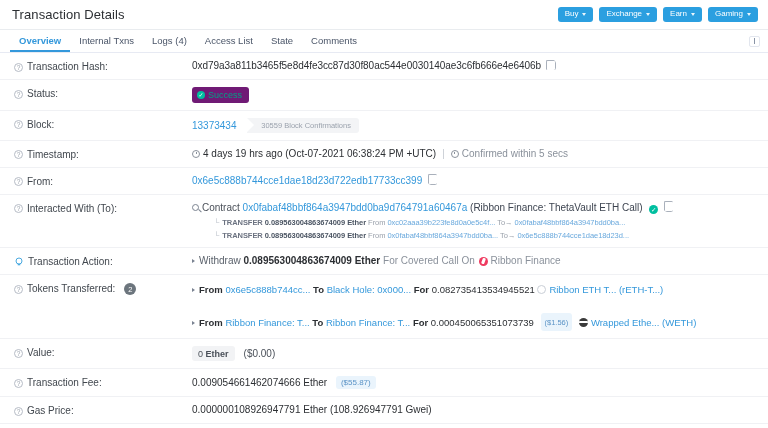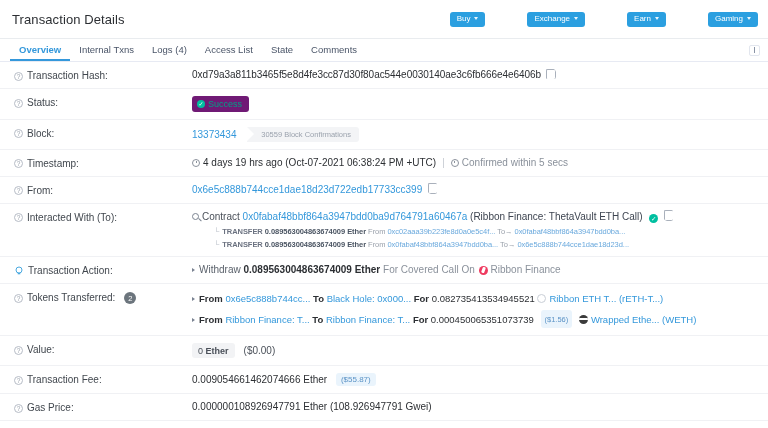--- a/index.html
+++ b/index.html
@@ -9,21 +9,21 @@
     background: #ffffff;
     font-family: "Liberation Sans", sans-serif;
     font-size: 11px;
     color: #21325b;
     overflow: hidden;
   }
   .page { width: 768px; height: 428px; position: relative; background: #fff; }
 
   
   .topbar {
-    height: 39px;
+    height: 30px;
     display: flex; align-items: center;
     padding: 0 10px 0 12px;
     border-bottom: 1px solid #e9ecef;
     background: #fff;
     text-align: center;
   }
   .page-title {
     font-size: 13px;
     color: #2c2f33;
     font-weight: 400;
@@ -33,21 +33,20 @@
   .pill-btn {
     background: #2b9fe0;
     color: #fff;
     font-size: 8px;
     border-radius: 3px;
     padding: 3px 7px 4px 7px;
     display: flex; align-items: center; gap: 4px;
     line-height: 1;
     white-space: nowrap;
     cursor: pointer;
-    margin-left: 36px;
   }
   .caret {
     width: 0; height: 0;
     border-left: 2.5px solid transparent;
     border-right: 2.5px solid transparent;
     border-top: 3px solid #ffffff;
     opacity: .9;
   }
 
   
@@ -258,21 +257,21 @@
   }
 
   
   .count-badge {
     display: inline-flex; align-items: center; justify-content: center;
     min-width: 12px; height: 12px; padding: 0 3px;
     border-radius: 6px; background: #6c757d; color: #fff;
     font-size: 7.5px; margin-left: 5px; vertical-align: 1px;
   }
   .tok-row { white-space: nowrap; font-size: 9.5px; line-height: 15px; }
-  .tok-row + .tok-row { margin-top: 4px; }
+  .tok-row + .tok-row { margin-top: 16px; }
   .tok-row b { font-weight: 700; color: #2c2f33; }
   .usd-chip {
     display: inline-block; background: #eaf4fc; color: #5b93c6;
     font-size: 7.5px; padding: 1.5px 4px; border-radius: 3px;
     margin: 0 4px; vertical-align: 1px;
   }
   .tok-ico {
     display: inline-block; width: 9px; height: 9px; border-radius: 50%;
     border: 1px solid #c9ced6; background: #fff;
     vertical-align: -1px; margin-right: 3px;

